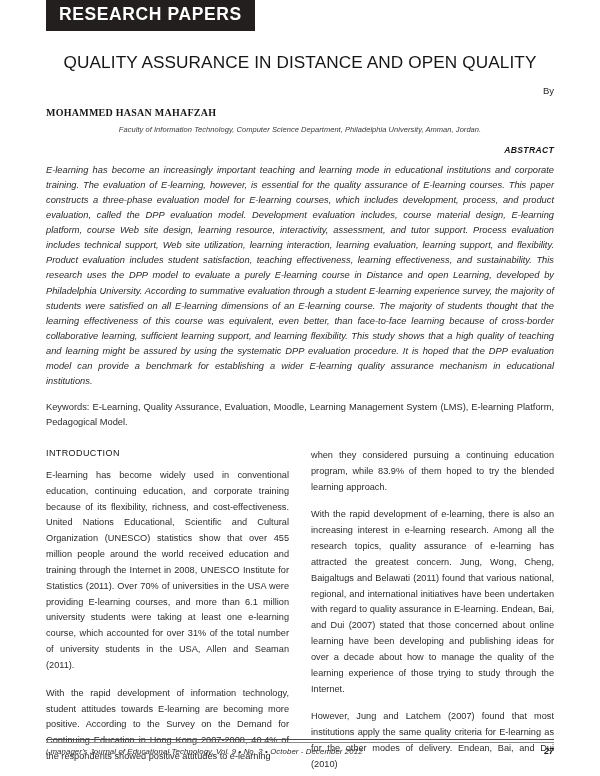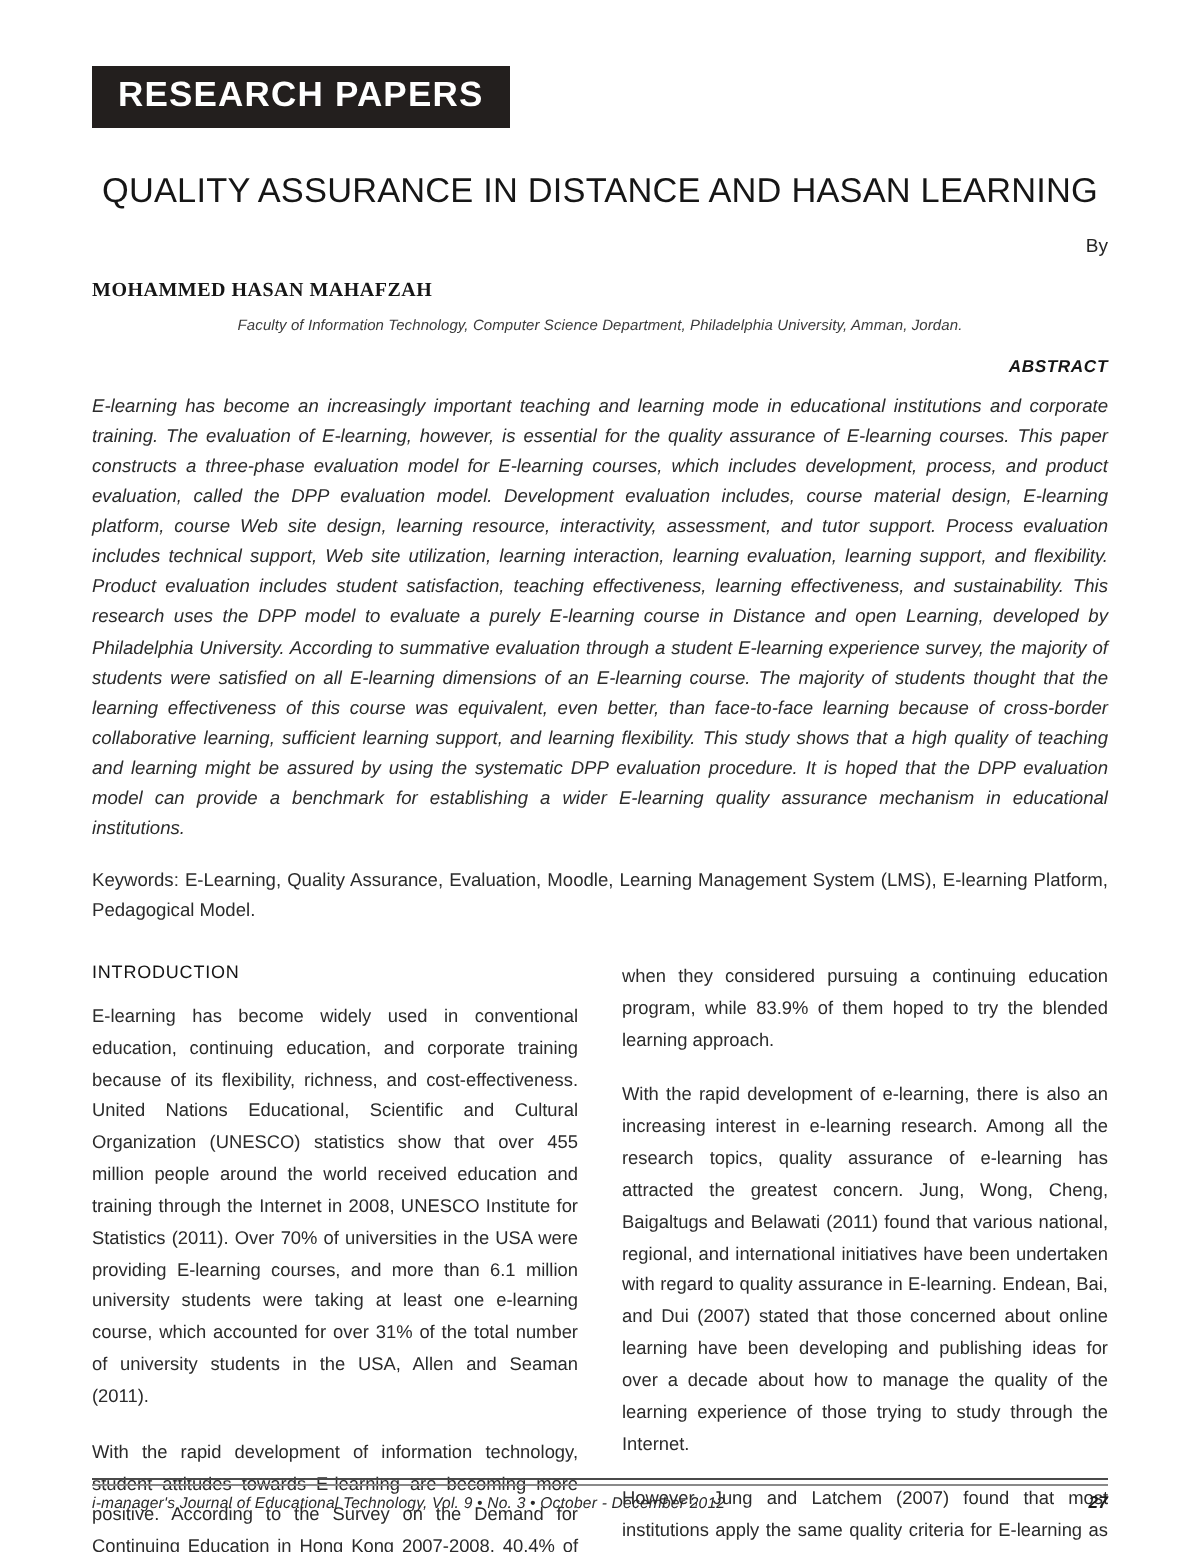--- a/index.html
+++ b/index.html
@@ -19,21 +19,20 @@
     position: absolute;
     left: 0; top: 0;
     width: 600px;
     height: 776px;
     box-sizing: border-box;
     padding: 0 46px;
   }
 
   
   .banner-wrap {
-    padding-top: 33px;
   }
   .banner {
     display: inline-block;
     background: #231f1e;
     color: #ffffff;
     font-size: 17.5px;
     font-weight: bold;
     letter-spacing: 0.6px;
     padding: 6px 13px 7px 13px;
     line-height: 1;
@@ -161,21 +160,21 @@
 </style>
 </head>
 <body>
 
 <div class="page">
 
   <div class="banner-wrap">
     <span class="banner">RESEARCH PAPERS</span>
   </div>
 
-  <h1 class="title">QUALITY ASSURANCE IN DISTANCE AND HASAN LEARNING</h1>
+  <h1 class="title">QUALITY ASSURANCE IN DISTANCE AND OPEN QUALITY</h1>
   <div class="by">By</div>
   <div class="author">MOHAMMED HASAN MAHAFZAH</div>
   <div class="affiliation">Faculty of Information Technology, Computer Science Department, Philadelphia University, Amman, Jordan.</div>
 
   <div class="abstract-heading">ABSTRACT</div>
   <div class="abstract-body">
     <p>E-learning has become an increasingly important teaching and learning mode in educational institutions and corporate training. The evaluation of E-learning, however, is essential for the quality assurance of E-learning courses. This paper constructs a three-phase evaluation model for E-learning courses, which includes development, process, and product evaluation, called the DPP evaluation model. Development evaluation includes, course material design, E-learning platform, course Web site design, learning resource, interactivity, assessment, and tutor support. Process evaluation includes technical support, Web site utilization, learning interaction, learning evaluation, learning support, and flexibility. Product evaluation includes student satisfaction, teaching effectiveness, learning effectiveness, and sustainability. This research uses the DPP model to evaluate a purely E-learning course in Distance and open Learning, developed by Philadelphia University. According to summative evaluation through a student E-learning experience survey, the majority of students were satisfied on all E-learning dimensions of an E-learning course. The majority of students thought that the learning effectiveness of this course was equivalent, even better, than face-to-face learning because of cross-border collaborative learning, sufficient learning support, and learning flexibility. This study shows that a high quality of teaching and learning might be assured by using the systematic DPP evaluation procedure. It is hoped that the DPP evaluation model can provide a benchmark for establishing a wider E-learning quality assurance mechanism in educational institutions.</p>
   </div>
   <div class="keywords">Keywords: E-Learning, Quality Assurance, Evaluation, Moodle, Learning Management System (LMS), E-learning Platform, Pedagogical Model.</div>
 

